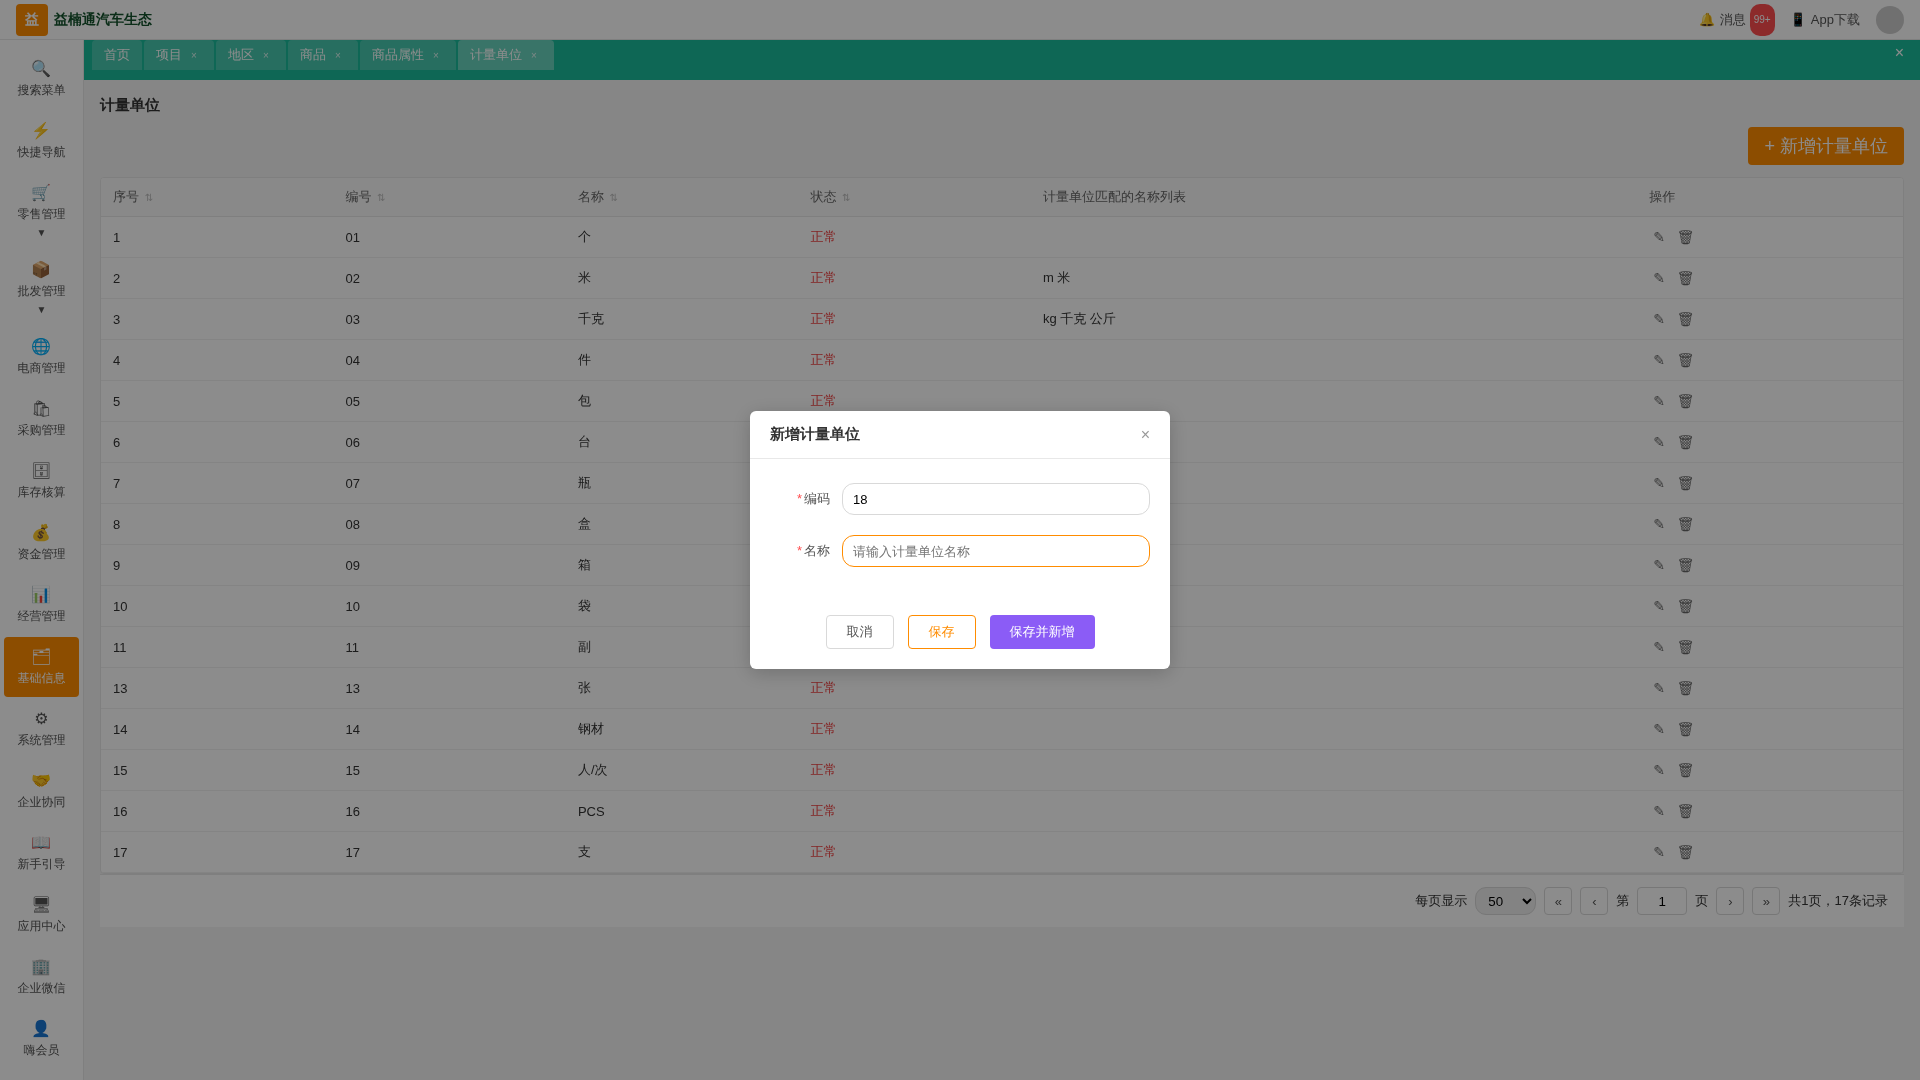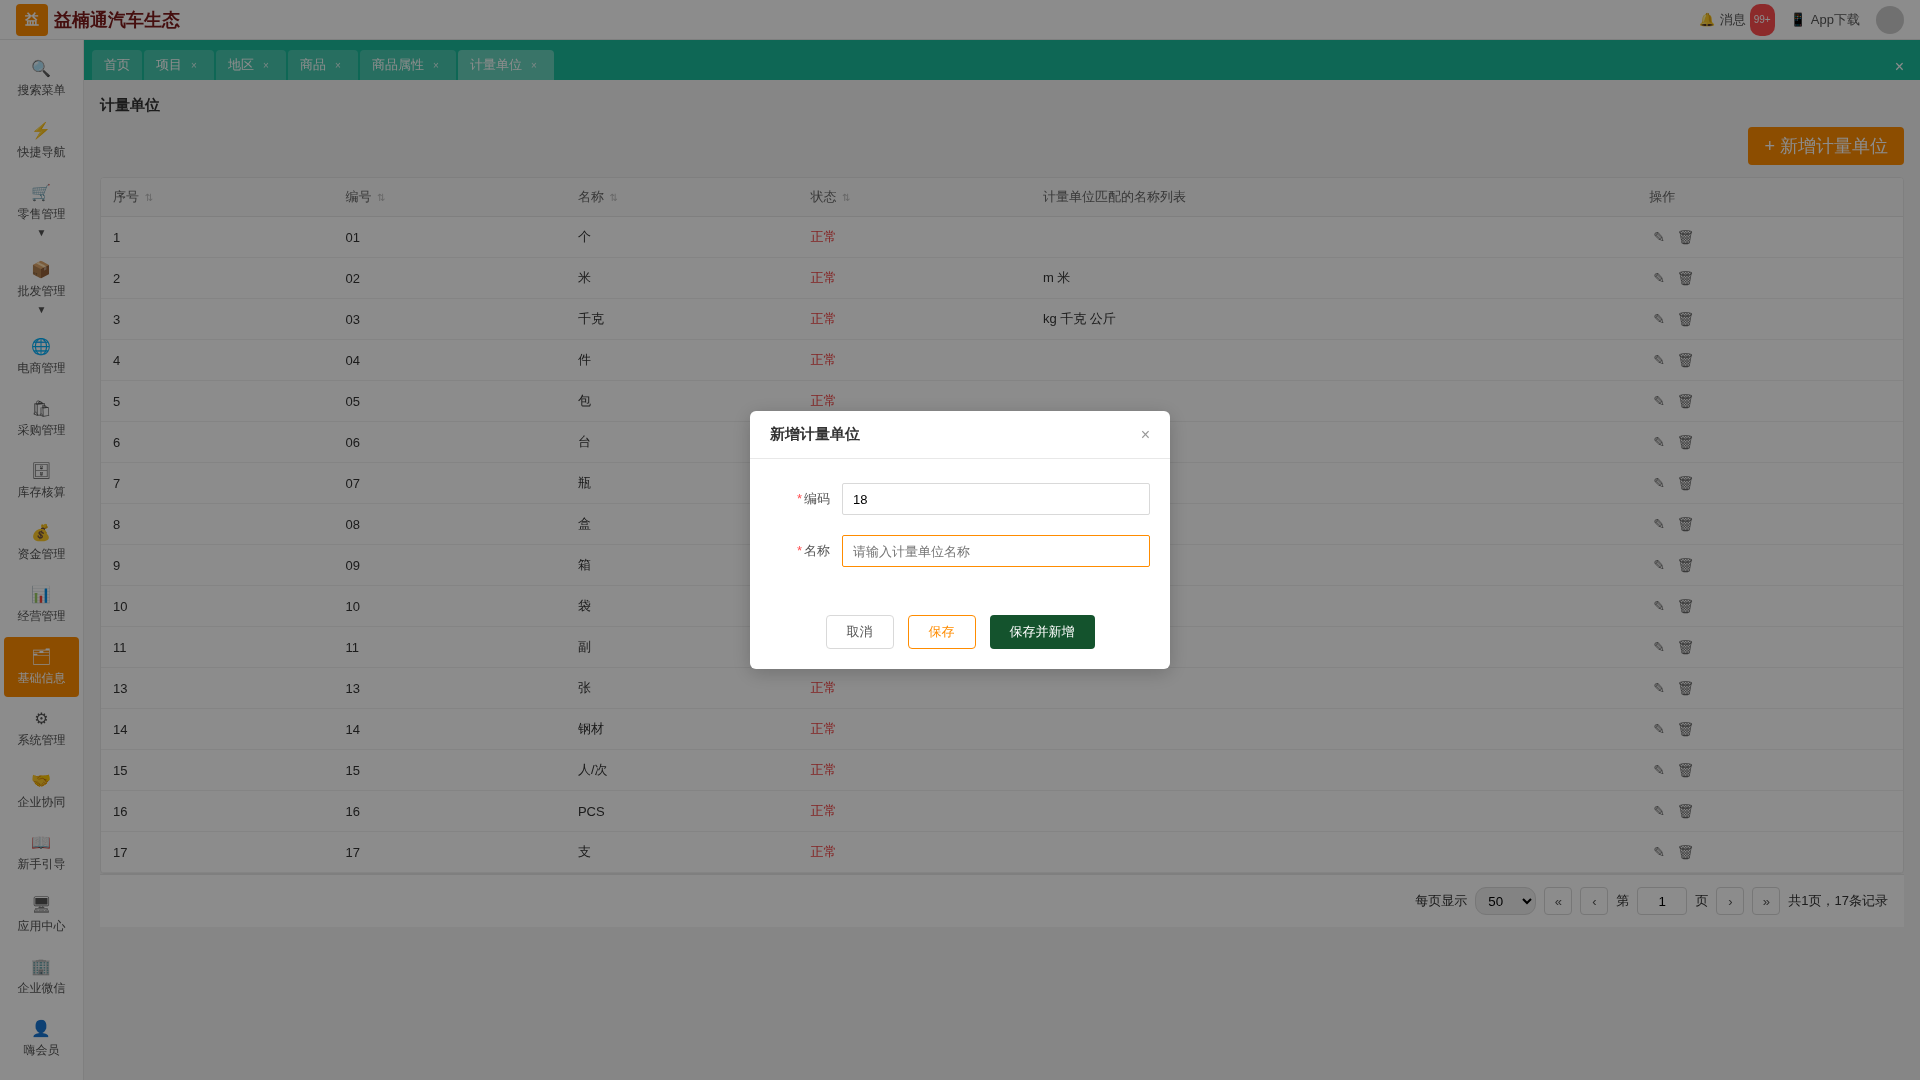--- a/index.html
+++ b/index.html
@@ -12,21 +12,21 @@
       display: flex;
       align-items: center;
       justify-content: space-between;
       padding: 0 16px;
       border-bottom: 1px solid #e8e8e8;
       flex-shrink: 0;
     }
     .top-bar-left { display: flex; align-items: center; gap: 10px; }
     .logo-area { display: flex; align-items: center; gap: 6px; }
     .logo-icon { width: 32px; height: 32px; background: #ff8c00; border-radius: 4px; display: flex; align-items: center; justify-content: center; color: white; font-weight: bold; font-size: 14px; }
-    .logo-text { font-size: 18px; color: #7f1d1d; font-weight: bold; font-family: Liberation Serif, serif; }
+    .logo-text { font-size: 14px; color: #14532d; font-weight: bold; font-family: Liberation Serif, serif; }
     .top-bar-right { display: flex; align-items: center; gap: 16px; }
     .nav-badge { position: relative; display: inline-flex; align-items: center; }
     .badge { background: #ff4d4f; color: white; font-size: 10px; border-radius: 10px; padding: 0 4px; min-width: 16px; height: 32px; display: inline-flex; align-items: center; justify-content: center; }
     .top-nav-item { color: #555; cursor: pointer; display: flex; align-items: center; gap: 4px; font-size: 13px; }
     .avatar { width: 28px; height: 28px; background: #ccc; border-radius: 50%; }
 
     
     .main-layout { display: flex; flex: 1; overflow: hidden; }
 
     
@@ -57,21 +57,21 @@
     .sidebar-arrow { font-size: 10px; }
 
     
     .content-area { flex: 1; display: flex; flex-direction: column; overflow: hidden; }
 
     
     .tab-bar {
       height: 40px;
       background: #1abc9c;
       display: flex;
-      align-items: flex-end;
+      align-items: flex-start;
       padding: 0 8px;
       gap: 2px;
       flex-shrink: 0;
     }
     .tab-item {
       display: flex;
       align-items: center;
       gap: 4px;
       padding: 6px 12px;
       border-radius: 4px 4px 0 0;
@@ -147,35 +147,35 @@
     .modal-title { font-size: 15px; font-weight: bold; color: #333; }
     .modal-close { cursor: pointer; color: #999; font-size: 16px; }
     .modal-body { padding: 24px 20px 16px; }
     .form-row { display: flex; align-items: center; margin-bottom: 20px; }
     .form-label { width: 60px; text-align: right; margin-right: 12px; font-size: 13px; color: #555; }
     .form-label.required::before { content: '*'; color: #ff4d4f; margin-right: 2px; }
     .form-input {
       flex: 1;
       height: 32px;
       border: 1px solid #d9d9d9;
-      border-radius: 2px;
+      border-radius: 12px;
       padding: 0 10px;
       font-size: 13px;
       outline: none;
     }
     .form-input.name-input { border-color: #ff8c00; }
     .modal-footer {
       display: flex;
       justify-content: center;
       gap: 14px;
       padding: 12px 20px 20px;
     }
     .btn-cancel { padding: 7px 20px; border: 1px solid #d9d9d9; border-radius: 4px; cursor: pointer; background: white; color: #555; font-size: 13px; }
     .btn-save { padding: 7px 20px; border: 1px solid #ff8c00; border-radius: 4px; cursor: pointer; background: white; color: #ff8c00; font-size: 13px; }
-    .btn-save-new { padding: 7px 20px; border: none; border-radius: 4px; cursor: pointer; background: #14532d; color: white; font-size: 13px; }
+    .btn-save-new { padding: 7px 20px; border: none; border-radius: 4px; cursor: pointer; background: #8b5cf6; color: white; font-size: 13px; }
   </style>
 </head>
 <body>
 
 <div class="top-bar">
   <div class="top-bar-left">
     <div class="logo-area">
       <div class="logo-icon">益</div>
       <span class="logo-text">益楠通汽车生态</span>
     </div>

